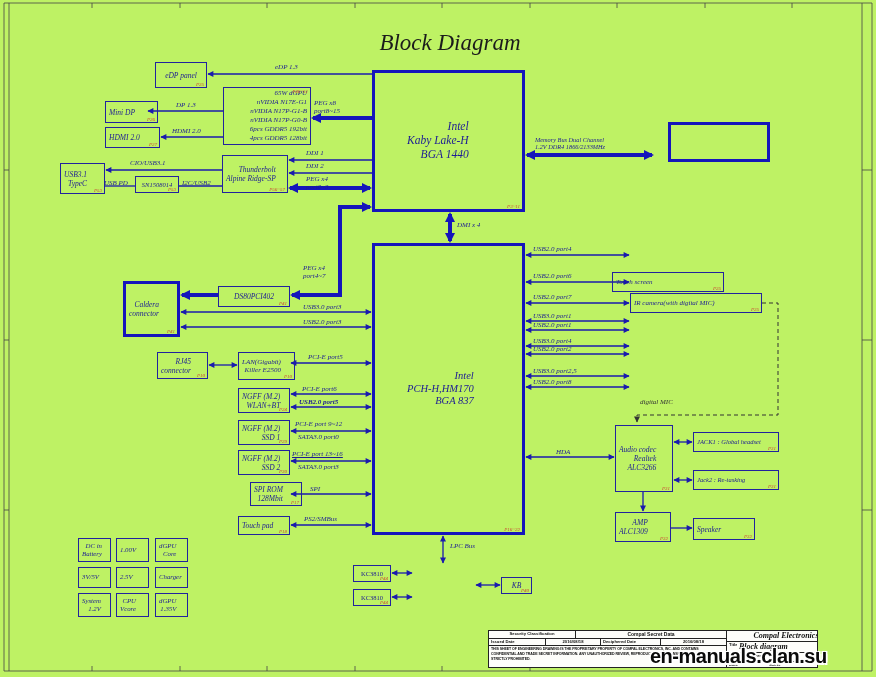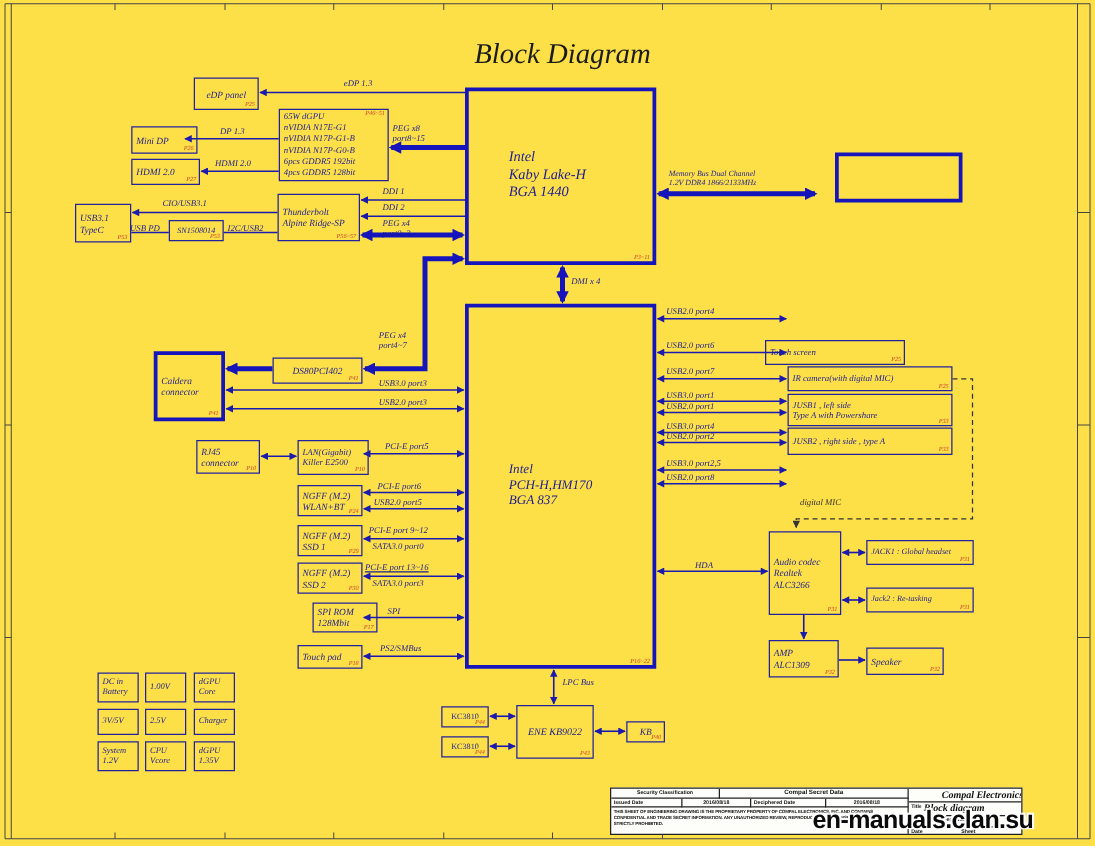--- a/index.html
+++ b/index.html
@@ -1,21 +1,21 @@
 <!DOCTYPE html>
 <html><head>
 <meta charset="utf-8">
 <style>
   html,body{margin:0;padding:0;background:#fff;}
-  #sheet{position:relative;width:876px;height:677px;background:#fde047;overflow:hidden;
+  #sheet{position:relative;width:876px;height:677px;background:#bef264;overflow:hidden;
          font-family:"Liberation Serif",serif;}
   svg.layer{position:absolute;left:0;top:0;}
   .b{position:absolute;border:1px solid #22229e;color:#1c1c94;box-sizing:border-box;
      font:italic 7.5px/1.2 "Liberation Serif",serif;background:transparent;}
-  .b .t{display:block;white-space:pre-line;padding:1px 3px;}
+  .b .t{display:block;white-space:pre-line;padding:1px 3px;text-align:right;}
   .b .r{position:absolute;right:2px;bottom:0;font:italic 5px/1 "Liberation Serif",serif;color:#cc4433;}
   .b .rt{position:absolute;right:2px;top:1px;font:italic 5px/1 "Liberation Serif",serif;color:#cc4433;}
   .thk{border-width:3px;border-color:#1515bb;}
   .vc{display:flex;align-items:center;}
   .cc{display:flex;align-items:center;justify-content:center;text-align:center;}
   .lb{position:absolute;color:#1c1c94;font:italic 7px/1.15 "Liberation Serif",serif;white-space:pre-line;}
   .title{position:absolute;left:330px;top:30px;width:240px;text-align:center;
          font:italic 23px/1.1 "Liberation Serif",serif;color:#1b1b1b;}
   .tb{position:absolute;border:0.5px solid #222;box-sizing:border-box;color:#111;
       font:700 4.2px/1.3 "Liberation Sans",sans-serif;overflow:hidden;}
@@ -220,30 +220,21 @@
   <div class="b vc" style="left:612px;top:272px;width:112px;height:20px;font-size:7px;">
     <span class="t">Touch screen</span>
     <span class="r">P25</span>
     </div>
 
   <div class="b vc" style="left:630px;top:293px;width:132px;height:20px;font-size:7px;">
     <span class="t">IR camera(with digital MIC)</span>
     <span class="r">P25</span>
     </div>
 
-  <div class="b vc" style="left:630px;top:315px;width:132px;height:26px;font-size:7px;">
-    <span class="t">JUSB1 , left side
-Type A with Powershare</span>
-    <span class="r">P33</span>
-    </div>
-
-  <div class="b vc" style="left:630px;top:342px;width:132px;height:22px;font-size:7px;">
-    <span class="t">JUSB2 , right side , type A</span>
-    <span class="r">P33</span>
-    </div>
+
 
 
   <div class="b vc" style="left:615px;top:425px;width:58px;height:67px;">
     <span class="t">Audio codec
 Realtek
 ALC3266</span>
     <span class="r">P31</span>
     </div>
 
   <div class="b vc" style="left:693px;top:432px;width:86px;height:20px;font-size:6.5px;">
@@ -270,24 +261,20 @@
   <div class="b cc" style="left:353px;top:565px;width:38px;height:17px;font-size:6.5px;font-style:normal;">
     <span class="t">KC3810</span>
     <span class="r">P44</span>
     </div>
 
   <div class="b cc" style="left:353px;top:589px;width:38px;height:17px;font-size:6.5px;font-style:normal;">
     <span class="t">KC3810</span>
     <span class="r">P44</span>
     </div>
 
-  <div class="b cc" style="left:413px;top:564px;width:62px;height:43px;font-size:8px;">
-    <span class="t">ENE KB9022</span>
-    <span class="r">P43</span>
-    </div>
 
   <div class="b cc" style="left:501px;top:577px;width:31px;height:17px;">
     <span class="t">KB</span>
     <span class="r">P40</span>
     </div>
 
   <div class="b vc" style="left:78px;top:538px;width:33px;height:24px;font-size:6.8px;">
       <span class="t">DC in
 Battery</span>
     </div>
@@ -334,21 +321,21 @@
 port0~3</div>
   <div class="lb" style="left:535px;top:136px;font-size:6.3px;">Memory Bus Dual Channel
 1.2V DDR4 1866/2133MHz</div>
   <div class="lb" style="left:457px;top:221px;">DMI x 4</div>
   <div class="lb" style="left:303px;top:264px;">PEG x4
 port4~7</div>
   <div class="lb" style="left:303px;top:303px;">USB3.0 port3</div>
   <div class="lb" style="left:303px;top:318px;">USB2.0 port3</div>
   <div class="lb" style="left:308px;top:353px;">PCI-E port5</div>
   <div class="lb" style="left:302px;top:385px;">PCI-E port6</div>
-  <div class="lb" style="left:299px;top:398px;">USB2.0 port5</div>
+  <div class="lb" style="left:299px;top:398px;font-weight:bold;">USB2.0 port5</div>
   <div class="lb" style="left:295px;top:420px;">PCI-E port 9~12</div>
   <div class="lb" style="left:298px;top:433px;">SATA3.0 port0</div>
   <div class="lb" style="left:292px;top:450px;text-decoration:underline;">PCI-E port 13~16</div>
   <div class="lb" style="left:298px;top:463px;">SATA3.0 port3</div>
   <div class="lb" style="left:310px;top:485px;">SPI</div>
   <div class="lb" style="left:304px;top:515px;">PS2/SMBus</div>
   <div class="lb" style="left:533px;top:245px;">USB2.0 port4</div>
   <div class="lb" style="left:533px;top:272px;">USB2.0 port6</div>
   <div class="lb" style="left:533px;top:293px;">USB2.0 port7</div>
   <div class="lb" style="left:533px;top:312px;">USB3.0 port1</div>

